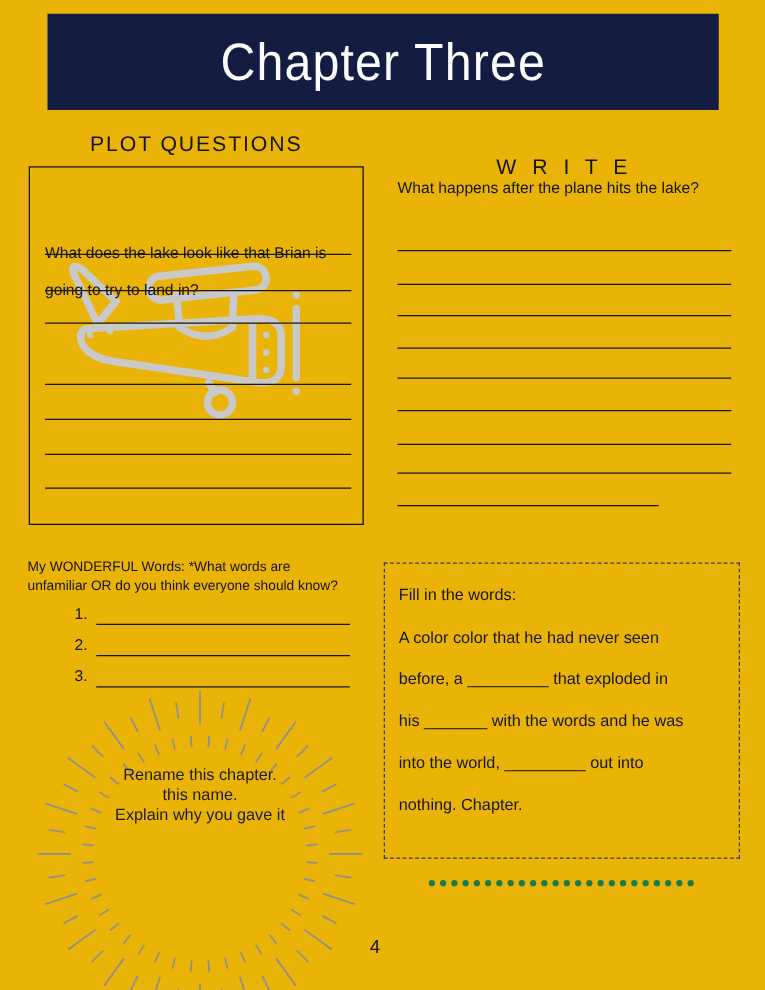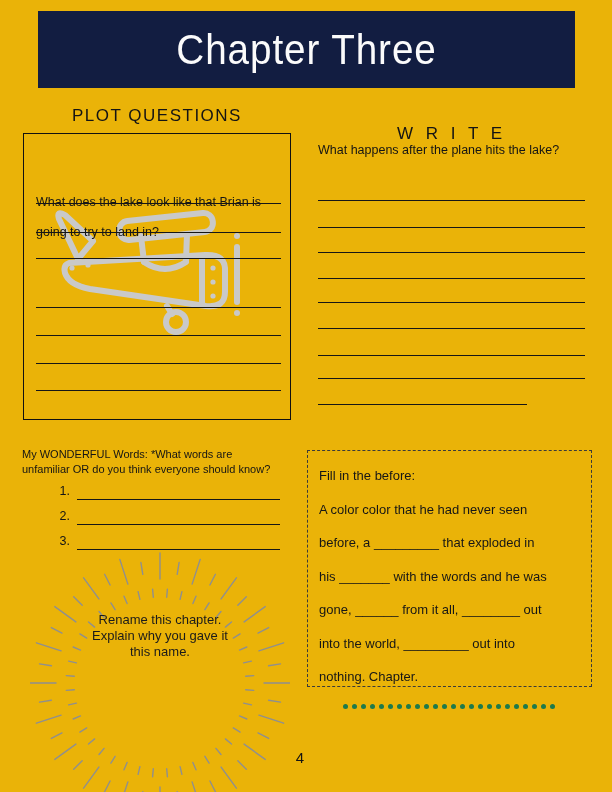--- a/index.html
+++ b/index.html
@@ -201,30 +201,29 @@
         <line x1="80.1" y1="35.0" x2="74.6" y2="24.3" stroke="#8f8f8f" stroke-width="1.4" stroke-linecap="round"></line>
         <line x1="97.1" y1="53.5" x2="94.0" y2="46.2" stroke="#8f8f8f" stroke-width="1.4" stroke-linecap="round"></line>
         <line x1="97.9" y1="34.1" x2="89.8" y2="9.4" stroke="#8f8f8f" stroke-width="1.4" stroke-linecap="round"></line>
         <line x1="109.9" y1="49.4" x2="108.1" y2="41.6" stroke="#8f8f8f" stroke-width="1.4" stroke-linecap="round"></line>
         <line x1="112.8" y1="24.4" x2="110.9" y2="12.5" stroke="#8f8f8f" stroke-width="1.4" stroke-linecap="round"></line>
         <line x1="123.3" y1="47.3" x2="122.6" y2="39.3" stroke="#8f8f8f" stroke-width="1.4" stroke-linecap="round"></line>
       </svg>
   </div>
   <div class="circle-text">
     <div>Rename this chapter.</div>
+    <div>this name.</div>
     <div>Explain why you gave it</div>
-    <div>this name.</div>
   </div>
 
   <div class="fib-box">
-    <div class="fib-line">Fill in the before:</div>
+    <div class="fib-line">Fill in the words:</div>
     <div class="fib-line">A color color that he had never seen</div>
     <div class="fib-line">before, a _________ that exploded in</div>
     <div class="fib-line">his _______ with the words and he was</div>
-    <div class="fib-line">gone, ______ from it all, ________ out</div>
     <div class="fib-line">into the world, _________ out into</div>
     <div class="fib-line">nothing. Chapter.</div>
   </div>
 
   <div class="dots-row">
       <span class="gdot" style="background: rgb(29, 122, 75);"></span>
       <span class="gdot" style="background: rgb(29, 122, 75);"></span>
       <span class="gdot" style="background: rgb(29, 122, 75);"></span>
       <span class="gdot" style="background: rgb(29, 122, 75);"></span>
       <span class="gdot" style="background: rgb(29, 122, 75);"></span>

